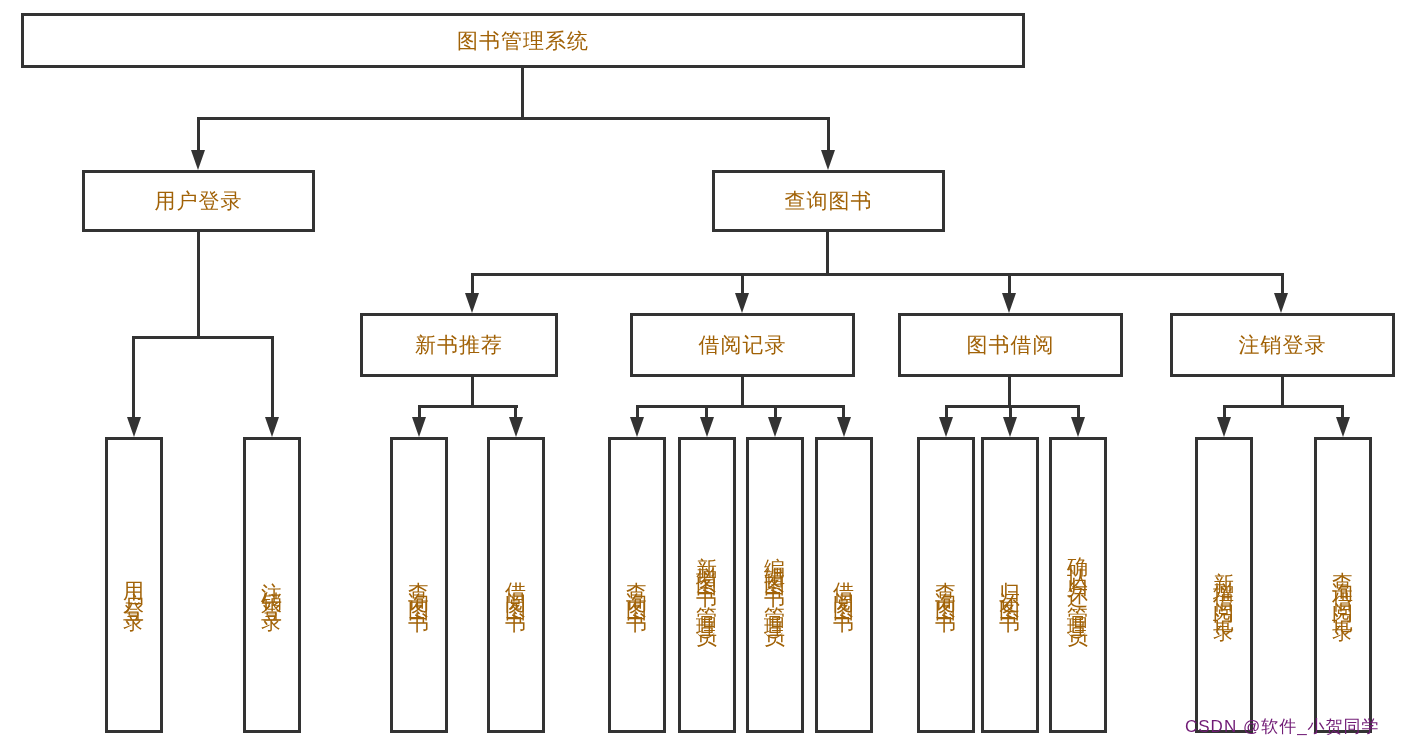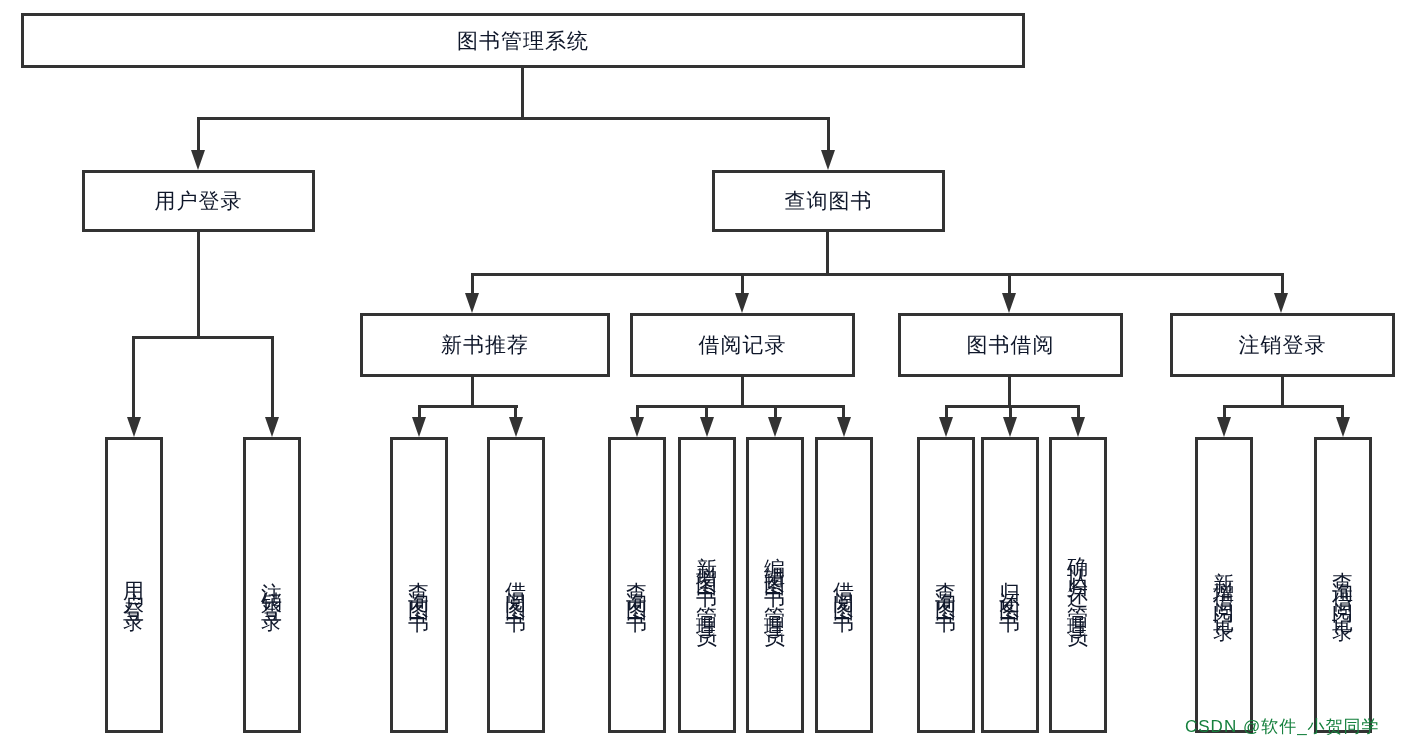--- a/index.html
+++ b/index.html
@@ -3,54 +3,54 @@
 <meta charset="utf-8">
 <style>
   html,body{margin:0;padding:0;background:#ffffff;}
   body{
     width:1405px;height:747px;position:relative;overflow:hidden;
     font-family:"Liberation Sans", sans-serif;
   }
   .box{
     position:absolute;background:#ffffff;border:3px solid #333333;
     box-sizing:border-box;display:flex;align-items:center;justify-content:center;
-    color:#0f172a;font-size:21px;
+    color:#a16207;font-size:21px;
   }
   .hbox{letter-spacing:1px;}
   .vbox{
     writing-mode:vertical-rl;text-orientation:mixed;
     letter-spacing:10px;line-height:1;
   }
   .v{position:absolute;width:3px;background:#333333;}
   .h{position:absolute;height:3px;background:#333333;}
   .ar{
     position:absolute;width:0;height:0;
     border-left:7px solid transparent;border-right:7px solid transparent;
     border-top:20px solid #333333;
   }
   .watermark{
-    position:absolute;color:#15803d;font-size:17px;letter-spacing:1px;
+    position:absolute;color:#701a75;font-size:17px;letter-spacing:1px;
     z-index:5;white-space:nowrap;
   }
 </style>
 </head>
 <body>
 
 <div class="box hbox" style="left:21px;top:13px;width:1004px;height:55px;">
   <span>图书管理系统</span>
 </div>
 
 <div class="box hbox" style="left:82px;top:170px;width:233px;height:62px;">
   <span>用户登录</span>
 </div>
 <div class="box hbox" style="left:712px;top:170px;width:233px;height:62px;">
   <span>查询图书</span>
 </div>
 
-<div class="box hbox" style="left:360px;top:313px;width:250px;height:64px;">
+<div class="box hbox" style="left:360px;top:313px;width:198px;height:64px;">
   <span>新书推荐</span>
 </div>
 <div class="box hbox" style="left:630px;top:313px;width:225px;height:64px;">
   <span>借阅记录</span>
 </div>
 <div class="box hbox" style="left:898px;top:313px;width:225px;height:64px;">
   <span>图书借阅</span>
 </div>
 <div class="box hbox" style="left:1170px;top:313px;width:225px;height:64px;">
   <span>注销登录</span>

